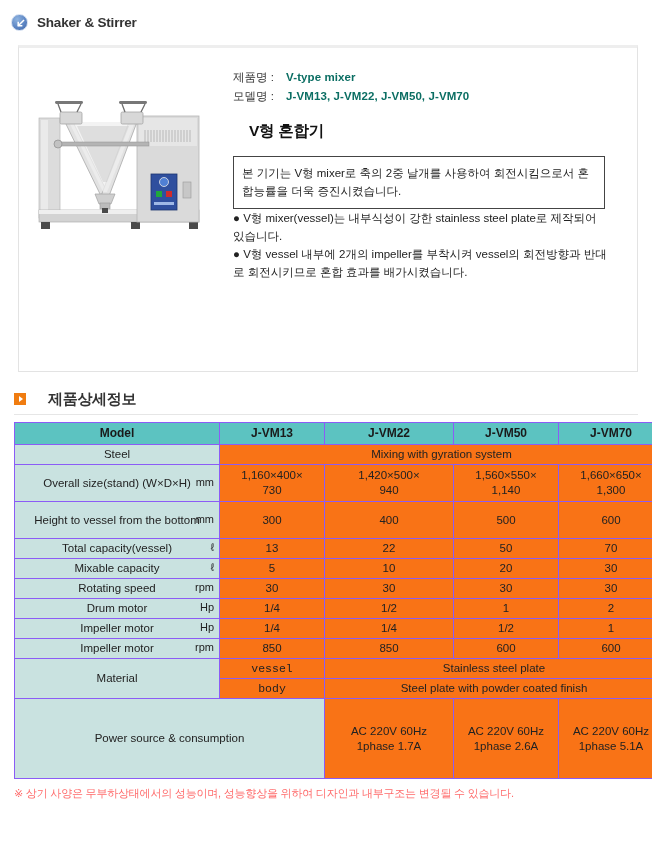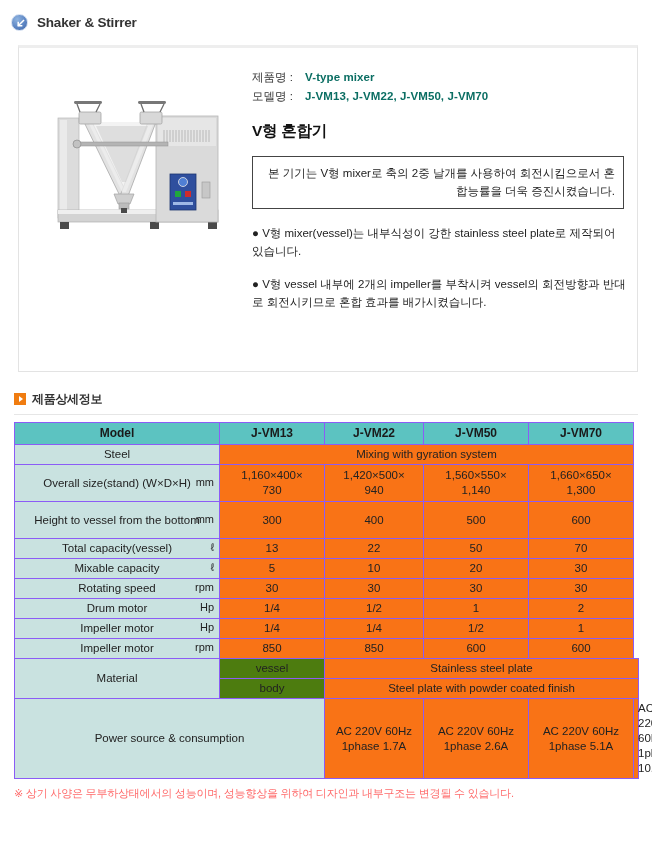--- a/index.html
+++ b/index.html
@@ -39,21 +39,20 @@
 
   
   .info-panel {
     position: relative;
     margin: 5px 14px 0 18px;
     width: 620px;
     height: 327px;
     background: #ffffff;
     border: 1px solid #e3e3e3;
     border-top: 3px solid #eeeeee;
-    padding-left: 19px;
   }
   .info-inner { display: flex; height: 100%; }
 
   .photo-col {
     width: 208px;
     flex: 0 0 208px;
     padding: 38px 0 0 6px;
   }
   
   .machine { width: 198px; height: 168px; display:block; }
@@ -61,39 +60,37 @@
   .text-col {
     flex: 1 1 auto;
     padding: 20px 16px 0 6px;
   }
 
   .name-line { font-size: 11.5px; line-height: 19px; white-space: nowrap; }
   .name-label { color: #333333; font-weight: normal; }
   .name-value { color: #0b6e63; font-weight: bold; padding-left: 9px; letter-spacing: 0.1px; }
 
   .kr-title {
-    margin: 15px 0 14px 0;
+    margin: 15px 0 14px 16px;
     font-size: 15.5px;
     font-weight: bold;
     color: #111111;
     letter-spacing: -0.3px;
   }
 
   .desc-box {
     border: 1px solid #444444;
     padding: 7px 8px 8px 8px;
     font-size: 11.5px;
     line-height: 18px;
     color: #222222;
     width: 372px;
-    text-align: right;
   }
 
   .bullet {
-    margin-top: 15px;
     font-size: 11.5px;
     line-height: 18px;
     color: #222222;
     width: 378px;
   }
 
   
   .section-title {
     display: flex;
     align-items: center;
@@ -110,22 +107,22 @@
     flex: 0 0 auto;
   }
   .sq-icon span {
     width: 0; height: 0;
     border-left: 4px solid #ffffff;
     border-top: 3px solid transparent;
     border-bottom: 3px solid transparent;
     margin-left: 1px;
   }
   .section-title h2 {
-    margin: 0;
-    font-size: 12px;
+    margin: 16px;
+    font-size: 15px;
     font-weight: bold;
     color: #333333;
     letter-spacing: -0.3px;
   }
   .title-rule {
     margin: 5px 14px 0 14px;
     height: 1px;
     background: #e6e6e6;
   }
 
@@ -161,23 +158,24 @@
   }
   td.lbl .unit {
     position: absolute;
     right: 5px;
     bottom: 3px;
     font-size: 11px;
   }
   td.lbl.two-line { height: 37px; }
   td.lbl.two-line .unit { bottom: 11px; }
   td.sub {
-    background: #4d7c0f;
+    background: #f97316;
     text-align: left;
     padding-left: 5px;
+    font-family: Liberation Mono, monospace;
   }
   td.val { background: #f97316; }
   td.val.two-line { height: 37px; }
 
   
   .footnote {
     margin: 7px 0 4px 14px;
     font-size: 11px;
     color: #ff6b6b;
     letter-spacing: -0.2px;
@@ -293,21 +291,21 @@
     </span>
   <h2>제품상세정보</h2>
 </div>
 <div class="title-rule"></div>
 
 <table class="spec">
   <thead>
     <tr>
       <th style="width:205px">Model</th>
       <th style="width:105px">J-VM13</th>
-      <th style="width:99px">J-VM22</th>
+      <th style="width:129px">J-VM22</th>
       <th style="width:105px">J-VM50</th>
       <th style="width:105px">J-VM70</th>
     </tr>
   </thead>
   <tbody>
 
     <tr>
       <td class="lbl" colspan="1">
         <span>Steel</span>
       </td>

